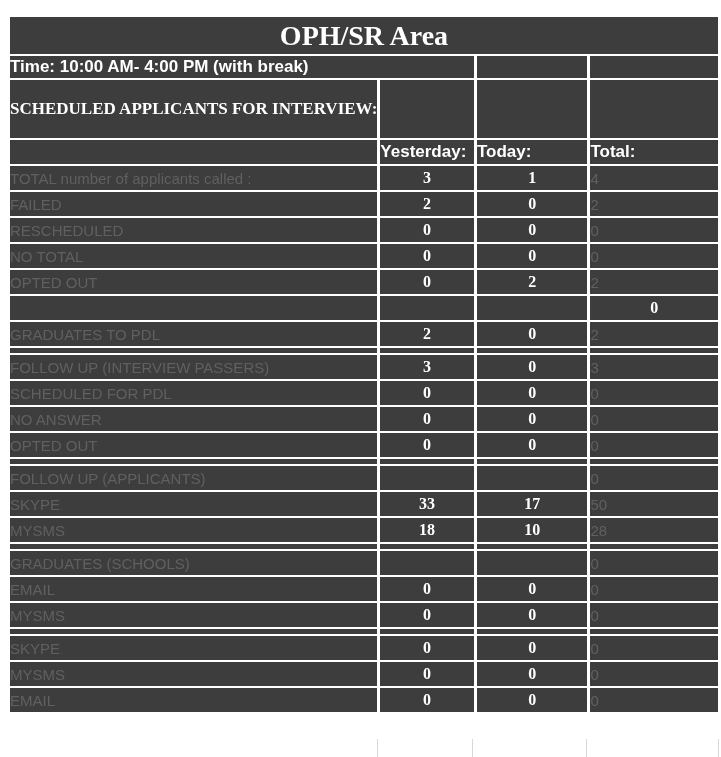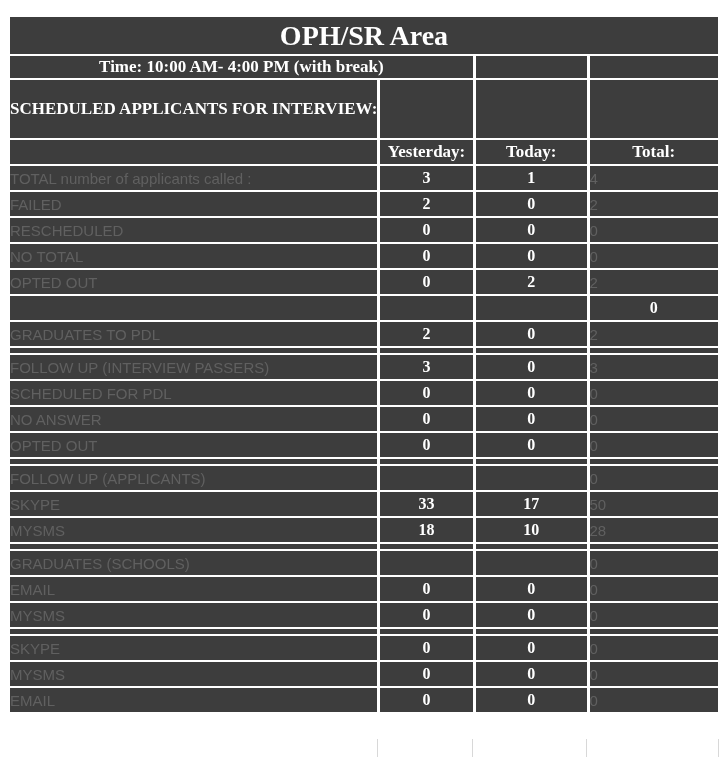--- a/index.html
+++ b/index.html
@@ -27,22 +27,22 @@
   tr.r-colhead { height:26px; }
   tbody tr     { height:26px; }
   tbody tr.sep { height:7px; }
   tbody tr.sep td { line-height:0; font-size:0; }
 
   .title {
     font-family:"Liberation Serif", serif; font-weight:bold;
     font-size:28px; color:var(--bright,#ffffff); text-align:center;
   }
   .hwhite {
-    font-family:Liberation Serif, serif; font-weight:bold;
-    font-size:17px; color:var(--bright,#ffffff); text-align:center;
+    font-family:Liberation Sans, sans-serif; font-weight:bold;
+    font-size:17px; color:var(--bright,#ffffff); text-align:left;
   }
   .section-cell {
     font-family:"Liberation Serif", serif; font-weight:bold;
     font-size:17px; color:var(--bright,#ffffff); text-align:center;
     white-space:normal; line-height:1.25; padding:0 28px;
   }
   td.lbl {
     font-family:"Liberation Sans", sans-serif; font-size:15px;
     color:var(--dim,#606060); text-align:left; padding-left:3px;
   }

